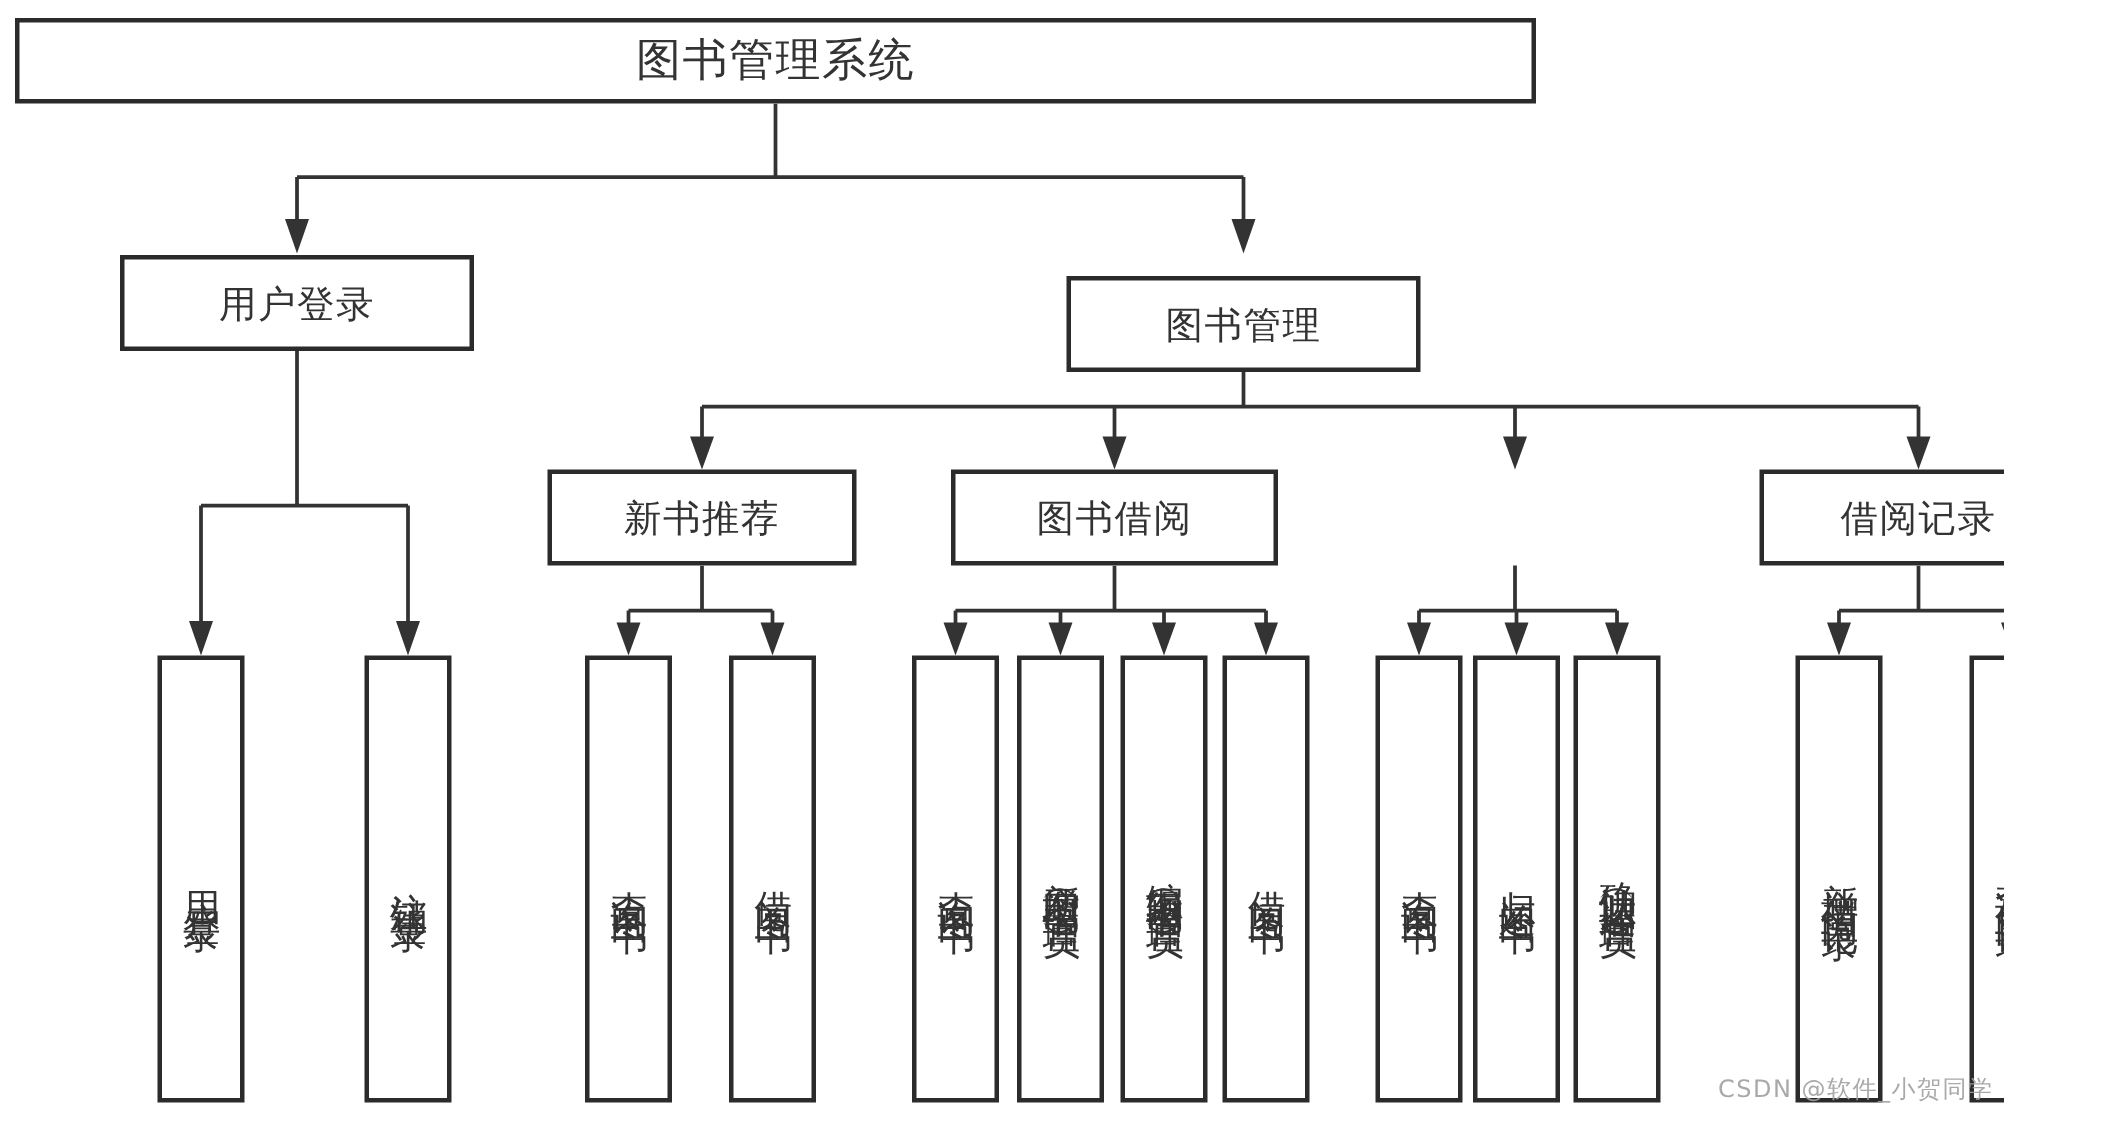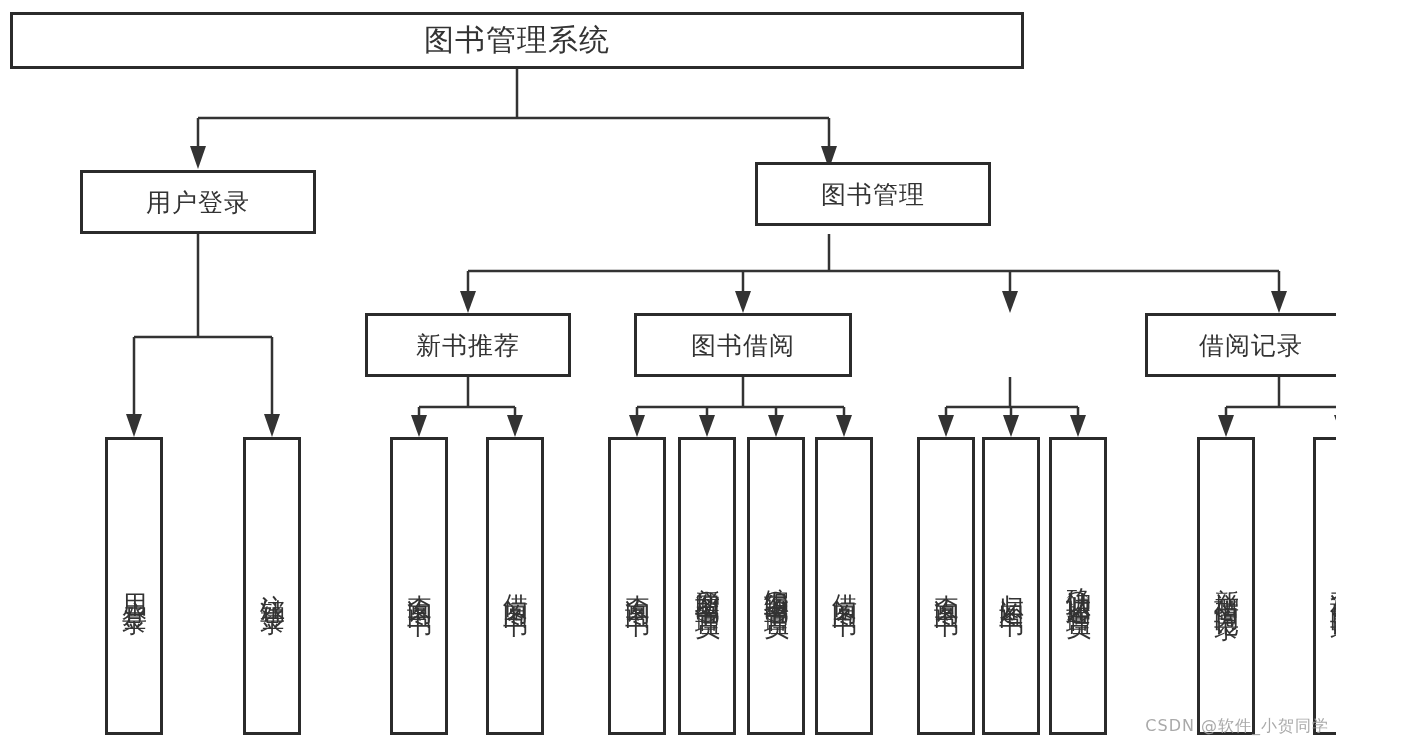--- a/index.html
+++ b/index.html
@@ -133,25 +133,25 @@
     <path d="M1226 407 H1342"></path>
     <path d="M1226 407 V416"></path>
       <polygon points="1218,415 1234,415 1226,437"></polygon>
     <path d="M1342 407 V416"></path>
       <polygon points="1334,415 1350,415 1342,437"></polygon>
   </svg>
 
   <div class="box h-box root-box" style="left:10px; top:12px; width:1014px; height:57px;">图书管理系统</div>
 
   <div class="box h-box" style="left:80px; top:170px; width:236px; height:64px;">用户登录</div>
-  <div class="box h-box" style="left:711px; top:162px; width:236px; height:64px;margin-left:44px;">图书管理</div>
+  <div class="box h-box" style="left:711px; top:184px; width:236px; height:64px;">图书管理</div>
 
   <div class="box h-box" style="left:634px; top:313px; width:218px; height:64px;">图书借阅</div>
   <div class="box h-box" style="left:365px; top:313px; width:206px; height:64px;">新书推荐</div>
-  <div class="box h-box" style="left:1145px; top:313px; width:212px; height:64px;">借阅记录</div>
+  <div class="box h-box" style="left:1173px; top:313px; width:212px; height:64px;">借阅记录</div>
 
   <div class="box v-box" style="left:105px;">用户登录</div>
   <div class="box v-box" style="left:243px;">注销登录</div>
 
   <div class="box v-box" style="left:390px;">查询图书</div>
   <div class="box v-box" style="left:486px;">借阅图书</div>
 
   <div class="box v-box" style="left:608px;">查询图书</div>
   <div class="box v-box" style="left:678px; letter-spacing:4px;">新增图书（管理员）</div>
   <div class="box v-box" style="left:747px; letter-spacing:4px;">编辑图书（管理员）</div>

